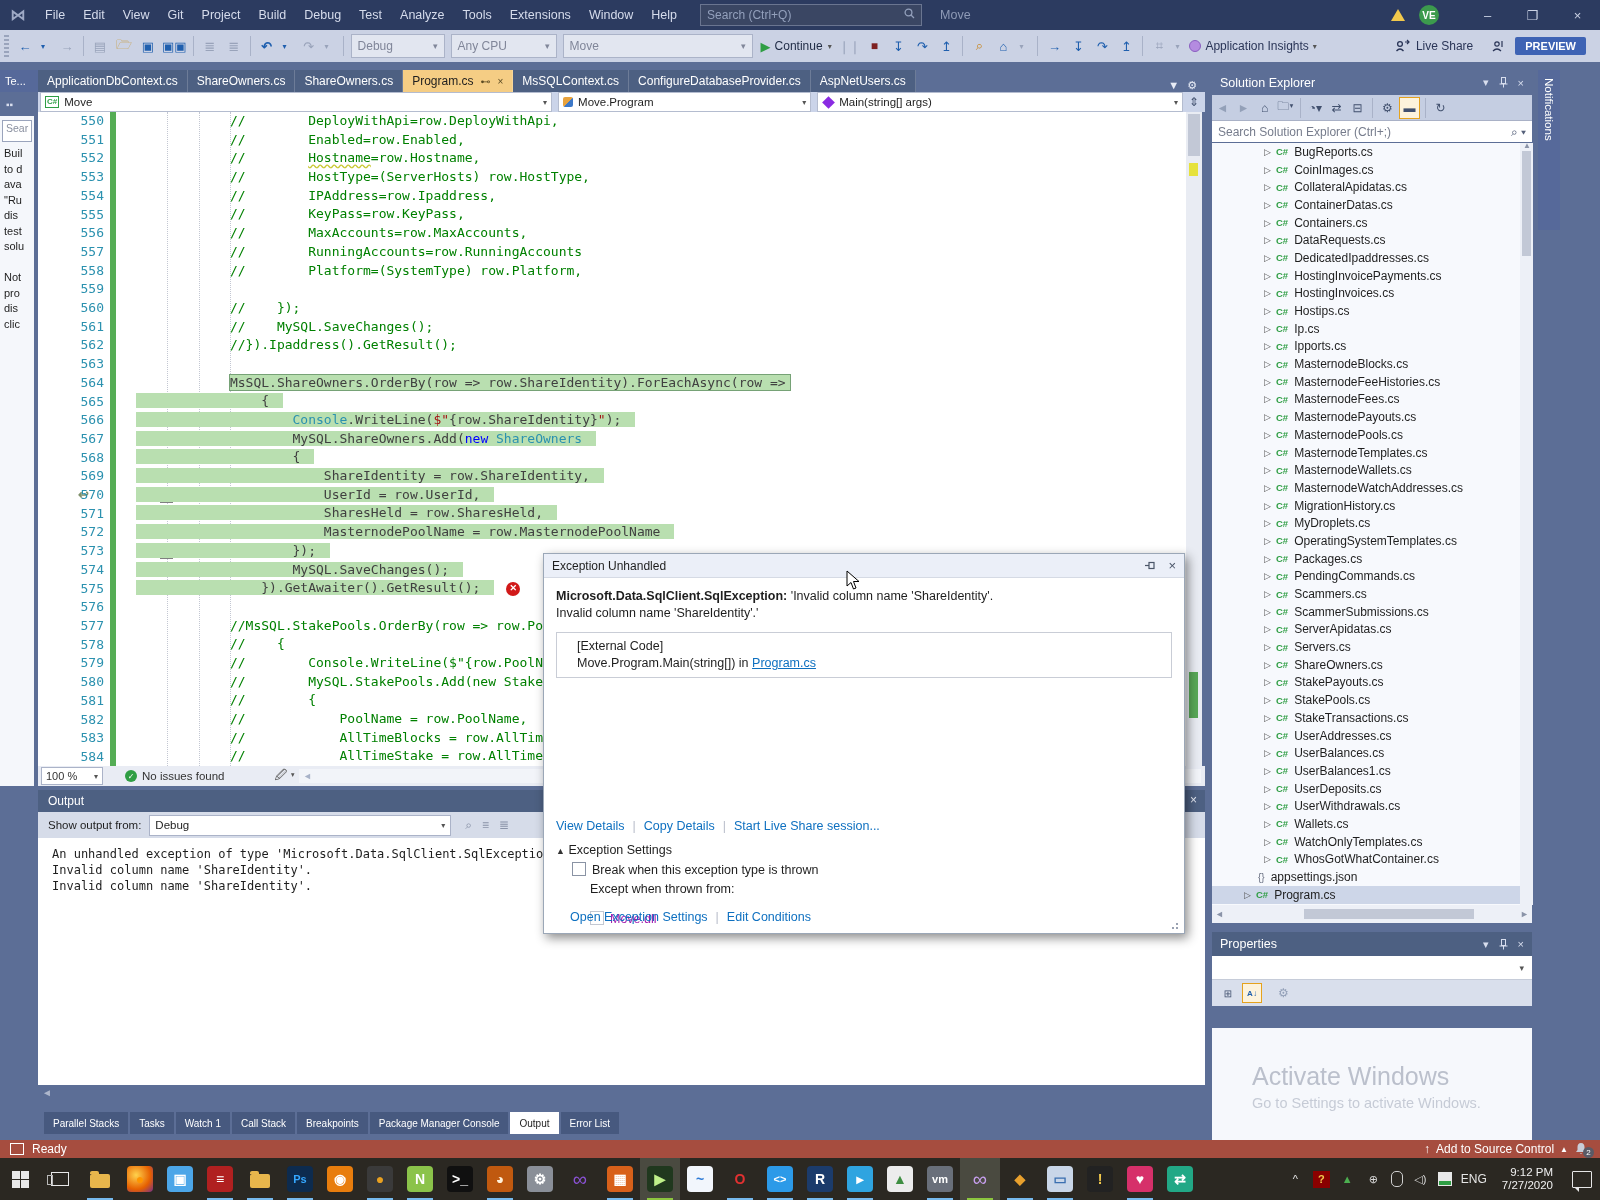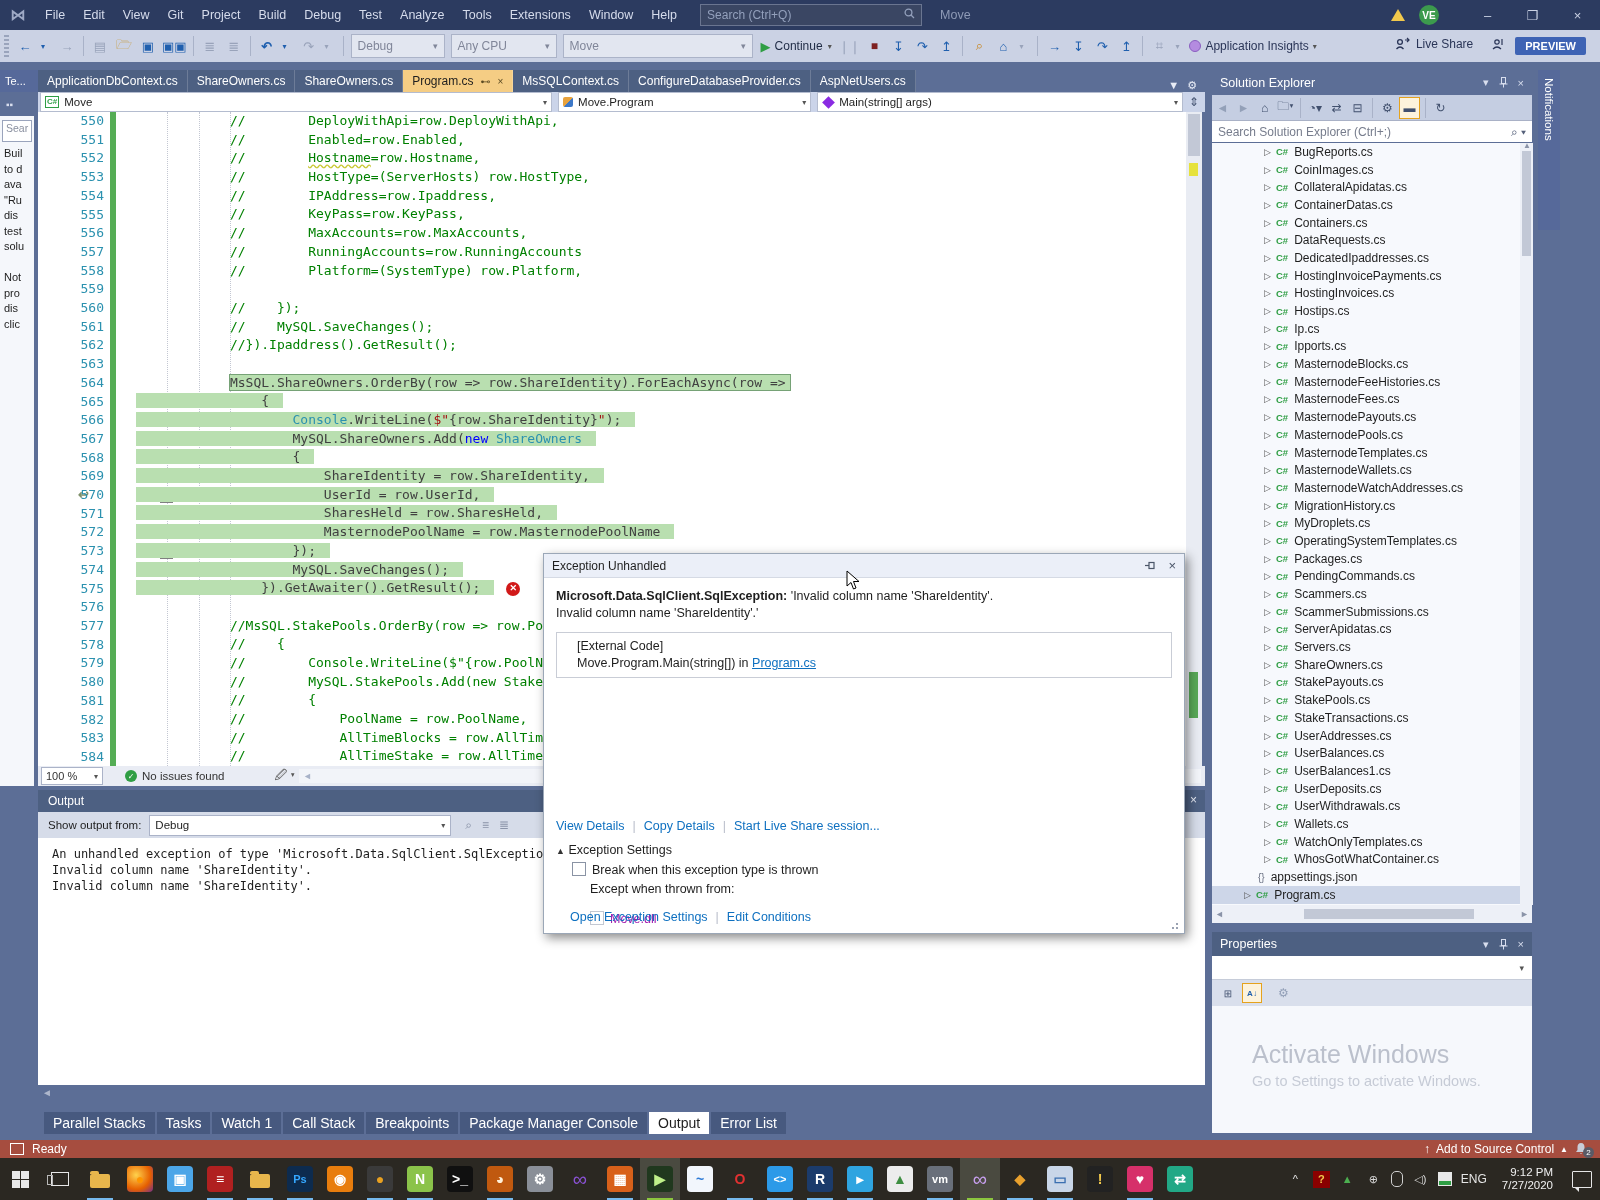--- a/index.html
+++ b/index.html
@@ -1,18 +1,18 @@
 <!DOCTYPE html>
 <html><head>
 <meta charset="utf-8">
 <style>
   html,body{margin:0;padding:0;background:#222;}
   .root{position:relative;width:1600px;height:1200px;background:#5C6E96;font-family:"Liberation Sans",sans-serif;overflow:hidden;}
   .abs{position:absolute;}
-  .flex{display:flex;}
+  .flex{display:flex;align-items:center;}
   
   .titlebar{left:0;top:0;width:1600px;height:30px;background:#2C3B60;color:#D6DCEC;font-size:12.5px;display:flex;align-items:center;}
   .vslogo{width:20px;height:20px;margin:0 8px 0 8px;display:flex;align-items:center;justify-content:center;color:#9FAAC6;font-size:15px;font-weight:bold;}
   .menu-item{padding:0 9px;height:30px;display:flex;align-items:center;cursor:default;}
   .qsearch{width:208px;height:20px;background:#3A4663;border:1px solid #6A7590;color:#93A0BC;font-size:12px;display:flex;align-items:center;padding:0 6px;margin-left:14px;}
   .qsearch .mag{margin-left:auto;}
   .sol-label{color:#8E9AB6;margin-left:18px;}
   .tb-right{margin-left:auto;display:flex;align-items:center;height:30px;}
   .warn-tri{width:0;height:0;border-left:7px solid transparent;border-right:7px solid transparent;border-bottom:12px solid #F2C94C;position:relative;margin-right:14px;}
   .avatar{width:20px;height:20px;border-radius:50%;background:#3C9A4D;color:#fff;font-size:10px;font-weight:bold;display:flex;align-items:center;justify-content:center;margin-right:26px;}
@@ -76,21 +76,21 @@
   .outpanel{left:38px;top:790px;width:1167px;height:295px;background:#FFFFFF;}
   .outtitle{position:absolute;left:0;top:0;width:100%;height:22px;background:#4D6082;color:#fff;font-size:12px;display:flex;align-items:center;padding-left:10px;box-sizing:border-box;}
   .outx{position:absolute;right:8px;top:3px;color:#E8ECF6;font-size:12px;}
   .outbar{position:absolute;left:0;top:22px;width:100%;height:26px;background:#D6DCE9;display:flex;align-items:center;font-size:11.5px;color:#1E1E1E;}
   .outcmb{background:#fff;border:1px solid #ABB3C8;width:290px;height:19px;display:flex;align-items:center;font-size:11.5px;padding:0 5px;margin-left:8px;color:#1E1E1E;}
   .outic{color:#8A93A8;font-size:12px;margin:0 5px;}
   .outtext{position:absolute;left:0;top:48px;right:0;bottom:0;font-family:"DejaVu Sans Mono",monospace;font-size:12px;line-height:16px;color:#1E1E1E;padding:8px 0 0 14px;white-space:pre;}
   .outscroll-arrow{left:42px;top:1087px;color:#AEB7CC;font-size:10px;}
   
   .btabs{left:44px;top:1112px;height:22px;display:flex;gap:2px;}
-  .btab{background:#47597F;color:#fff;font-size:14px;padding:0 9px;height:22px;display:flex;align-items:center;white-space:nowrap;}
+  .btab{background:#47597F;color:#fff;font-size:10px;padding:0 9px;height:22px;display:flex;align-items:center;white-space:nowrap;}
   .btab.active{background:#FFFFFF;color:#1E1E1E;}
   
   .sep-title{left:1212px;top:70px;width:320px;height:25px;color:#fff;font-size:12.5px;display:flex;align-items:center;}
   .panel-ico{margin-left:auto;display:flex;gap:10px;padding-right:8px;color:#D8DEEE;font-size:11px;align-items:center;}
   .setoolbar{left:1212px;top:95px;width:320px;height:25px;background:#C5CEE2;display:flex;align-items:center;font-size:12px;color:#3C4968;}
   .sei{min-width:19px;height:20px;display:inline-flex;align-items:center;justify-content:center;margin:0 1px;font-size:12px;color:#41506E;}
   .sei.gr{color:#93A0B8;}
   .sei.hl{border:1px solid #E5A21D;background:#FDF3DC;}
   .sesearch{left:1212px;top:120px;width:320px;height:22px;background:#FFFFFF;border-top:1px solid #A9B1C6;display:flex;align-items:center;font-size:12px;color:#767C8C;padding-left:6px;box-sizing:border-box;}
   .sesearch .mag2{margin-left:auto;padding-right:6px;color:#55607A;}
@@ -101,21 +101,21 @@
   .fcs{color:#2F9E44;font-weight:bold;font-size:9.5px;margin-right:6px;}
   .fjson{color:#6A7183;font-size:10px;margin-right:6px;}
   .sevsb{left:1520px;top:143px;width:13px;height:762px;background:#EDF0F7;}
   .sevsb .th2{position:absolute;left:2px;top:8px;width:9px;height:105px;background:#C2C8D6;}
   .sehsb{left:1212px;top:905px;width:320px;height:18px;background:#EDF0F7;display:flex;align-items:center;font-size:9px;color:#8A93A8;}
   .sehsb .th3{height:10px;background:#C2C8D6;width:170px;margin-left:80px;}
   
   .prop-title{left:1212px;top:932px;width:320px;height:24px;color:#fff;font-size:12.5px;display:flex;align-items:center;background:#4D6082;padding-left:8px;box-sizing:border-box;}
   .prop-combo{left:1212px;top:956px;width:320px;height:24px;background:#FFFFFF;border-bottom:1px solid #C6CCD9;display:flex;align-items:center;justify-content:flex-end;color:#555;font-size:9px;padding-right:8px;box-sizing:border-box;}
   .prop-bar{left:1212px;top:980px;width:320px;height:26px;background:#D9DFEC;display:flex;align-items:center;padding-left:8px;box-sizing:border-box;}
-  .prop-body{left:1212px;top:1006px;width:320px;height:127px;background:#F6F8FC;overflow:hidden;}
+  .prop-body{left:1212px;top:1028px;width:320px;height:127px;background:#F6F8FC;overflow:hidden;}
   .wm1{font-size:25px;color:#BBC0CC;margin:34px 0 4px 40px;white-space:nowrap;}
   .wm2{font-size:14.5px;color:#C6CBD6;margin-left:40px;white-space:nowrap;}
   .azicon{width:18px;height:18px;border:1px solid #E5A21D;background:#FDF3DC;display:inline-flex;align-items:center;justify-content:center;font-size:8px;font-weight:bold;color:#1F5FAE;margin-right:4px;}
   .caticon{width:16px;height:16px;display:inline-flex;align-items:center;justify-content:center;font-size:10px;color:#41506E;margin-right:6px;}
   
   .notif{left:1538px;top:70px;width:22px;height:160px;background:#56699A;color:#FFF;font-size:11.5px;writing-mode:vertical-rl;display:flex;align-items:center;padding-top:8px;box-sizing:border-box;}
   
   .exdlg{left:543px;top:553px;width:640px;height:379px;background:#FFFFFF;border:1px solid #9BA7B7;box-shadow:3px 4px 10px rgba(0,0,0,.45);z-index:50;font-size:12.5px;color:#1E1E1E;}
   .exhead{height:23px;background:#EBEFF8;display:flex;align-items:center;padding:0 8px;font-size:12px;color:#1E1E1E;border-bottom:1px solid #D5DAE4;}
   .exhead .hico{margin-left:auto;display:flex;gap:12px;color:#4A5568;font-size:11px;align-items:center;}

